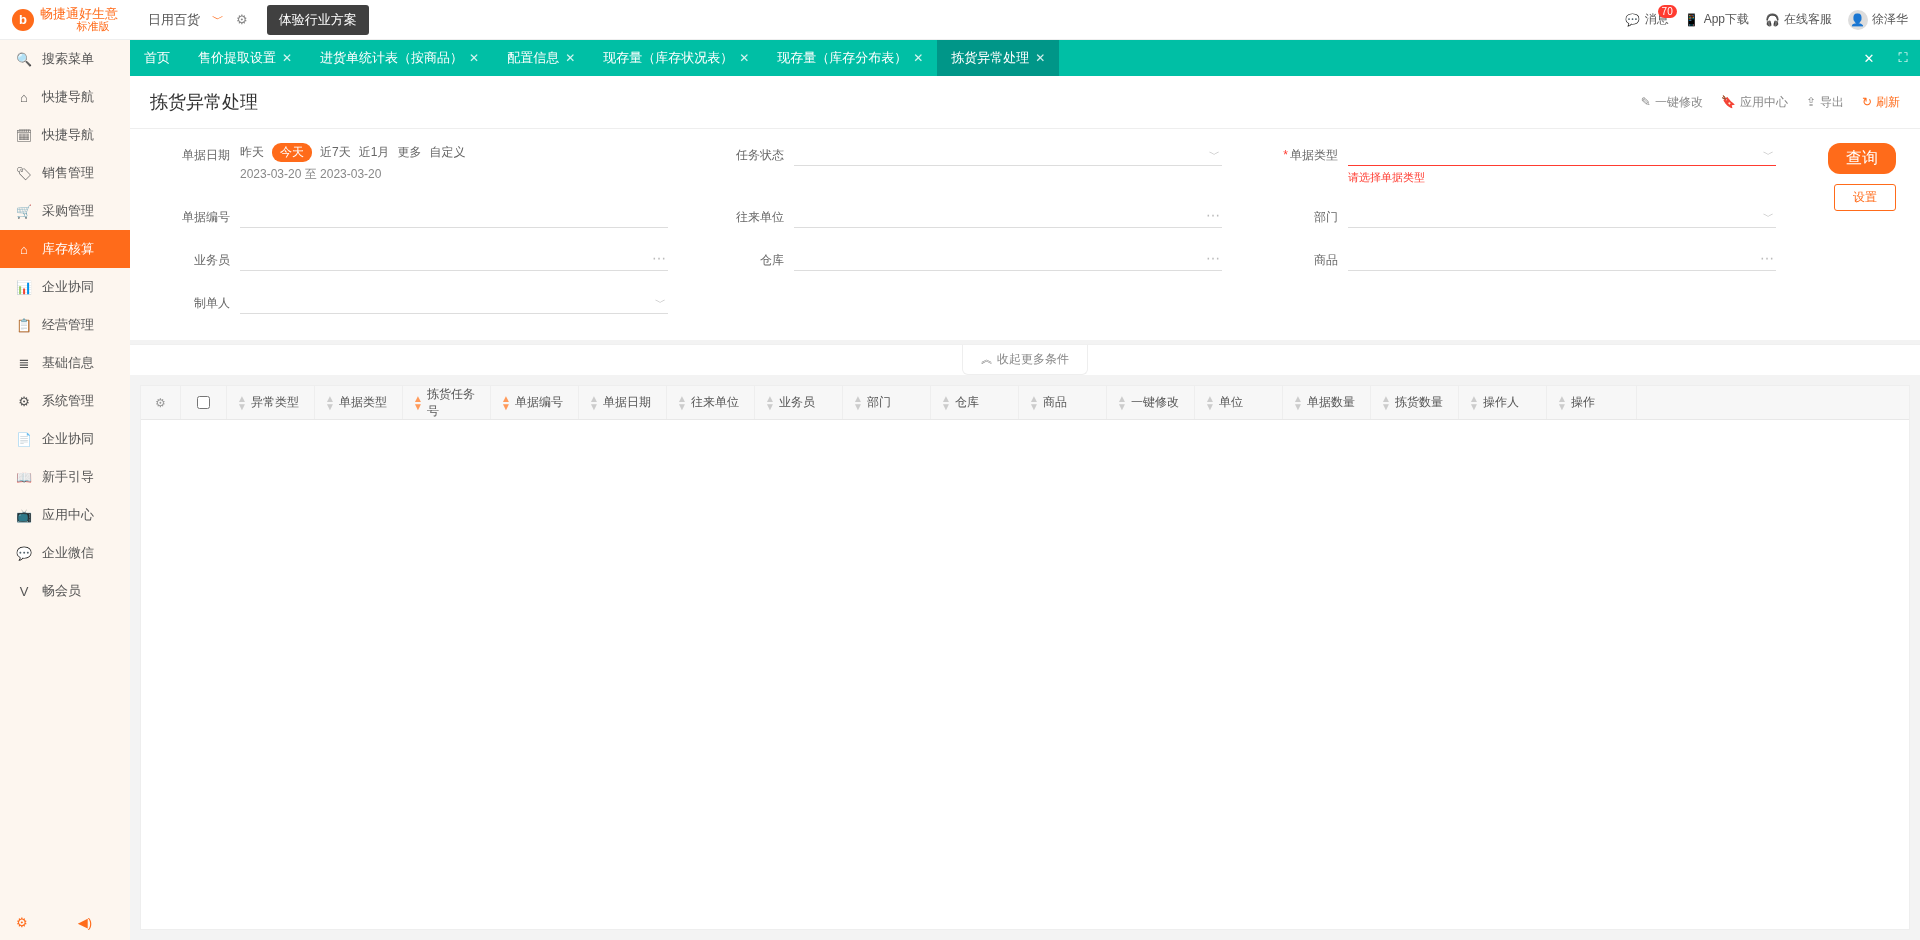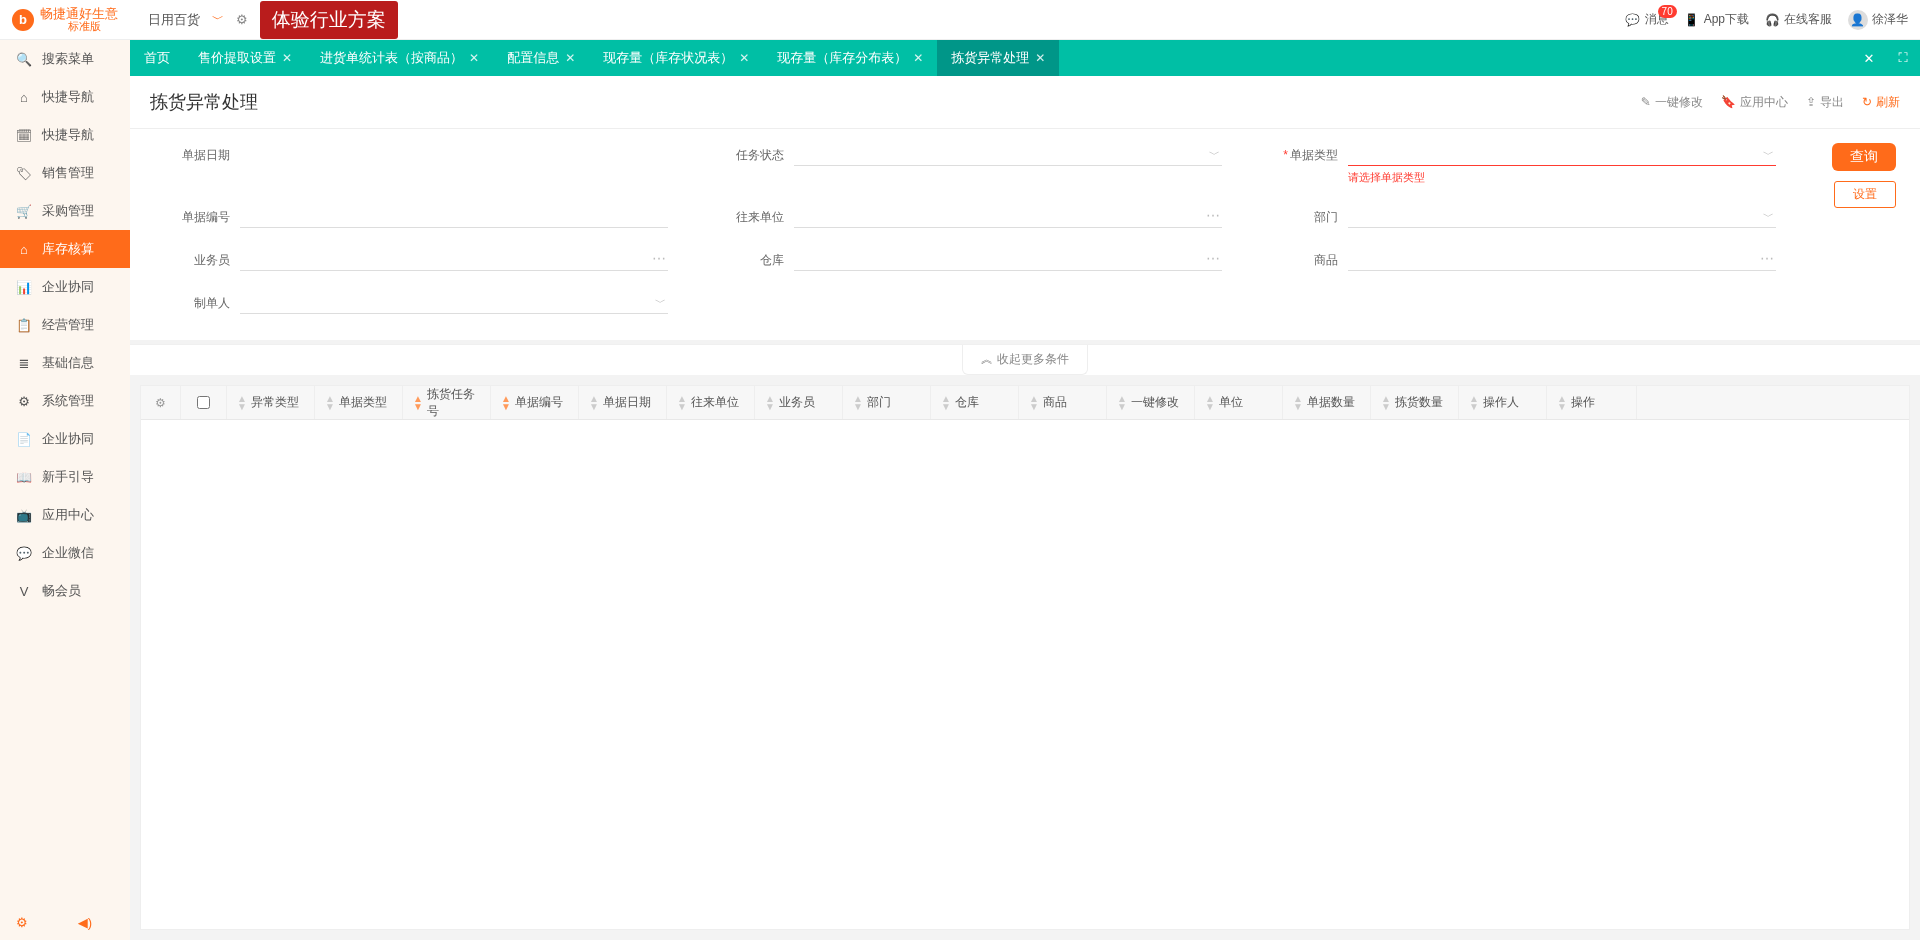--- a/index.html
+++ b/index.html
@@ -4,25 +4,25 @@
 <style>
 * { margin: 0; padding: 0; box-sizing: border-box; font-family: "Microsoft YaHei", Arial, sans-serif; }
 body { background: #f5f5f5; font-size: 13px; color: #333; overflow: hidden; }
 
 
 .top-bar { height: 40px; background: #fff; display: flex; align-items: center; padding: 0 12px; border-bottom: 1px solid #eee; }
 .logo-block { display: flex; align-items: center; width: 118px; }
 .logo-icon { width: 22px; height: 22px; border-radius: 50%; background: #ff6b1a; color: #fff; display: inline-flex; align-items: center; justify-content: center; font-weight: bold; margin-right: 6px; }
 .logo-text { color: #ff6b1a; font-size: 13px; font-weight: 500; }
 .logo-sub { color: #ff6b1a; font-size: 11px; margin-left: 28px; margin-top: -4px; }
-.logo-col { display: flex; flex-direction: column; }
+.logo-col { display: flex; flex-direction: column; align-items: center; }
 .top-select { margin-left: 18px; display: flex; align-items: center; color: #555; cursor: pointer; }
 .top-select .chev { color: #ff6b1a; margin: 0 12px; font-size: 12px; }
 .top-gear { color: #888; cursor: pointer; margin-right: 12px; }
-.cta-btn { background: #b91c1c; color: #fff; border: none; border-radius: 3px; padding: 6px 12px; cursor: pointer; font-size: 19px; }
+.cta-btn { background: #404040; color: #fff; border: none; border-radius: 3px; padding: 6px 12px; cursor: pointer; font-size: 13px; margin-left: 7px; }
 .spacer { flex: 1; }
 .top-actions { display: flex; align-items: center; gap: 16px; color: #555; }
 .top-action { display: inline-flex; align-items: center; gap: 4px; cursor: pointer; font-size: 12px; position: relative; }
 .badge { position: absolute; top: -6px; right: -8px; background: #ff3b30; color: #fff; border-radius: 8px; padding: 0 4px; font-size: 10px; line-height: 13px; }
 .avatar { width: 20px; height: 20px; border-radius: 50%; background: #ddd; display: inline-flex; align-items: center; justify-content: center; color: #888; }
 
 
 .layout { display: flex; height: calc(100vh - 40px); }
 
 
@@ -60,21 +60,21 @@
 .underline-input { width: 100%; border: none; border-bottom: 1px solid #ddd; padding: 4px 20px 4px 2px; font-size: 12px; background: transparent; outline: none; }
 .underline-input.error { border-bottom-color: #ff3b30; }
 .fctrl .chev-down { position: absolute; right: 2px; top: 4px; color: #bbb; font-size: 11px; pointer-events: none; }
 .fctrl .ellip { position: absolute; right: 2px; top: 2px; color: #bbb; font-size: 14px; cursor: pointer; }
 .err-msg { color: #ff3b30; font-size: 11px; margin-top: 4px; }
 .date-chips { display: flex; gap: 8px; align-items: center; flex-wrap: wrap; font-size: 12px; }
 .chip { color: #666; cursor: pointer; }
 .chip.active { background: #ff6b1a; color: #fff; border-radius: 9px; padding: 1px 8px; }
 .date-range { color: #888; font-size: 12px; margin-top: 4px; }
 .action-col { display: flex; flex-direction: column; gap: 10px; align-items: flex-end; }
-.btn-primary { background: #ff6b1a; color: #fff; border: none; border-radius: 6px; padding: 5px 18px; cursor: pointer; font-size: 14px; }
+.btn-primary { background: #ff6b1a; color: #fff; border: none; border-radius: 12px; padding: 5px 18px; cursor: pointer; font-size: 16px; }
 .btn-outline { background: #fff; border: 1px solid #ff6b1a; color: #ff6b1a; border-radius: 3px; padding: 4px 18px; cursor: pointer; font-size: 12px; }
 .collapse-bar { text-align: center; background: #fff; border-top: 1px solid #f0f0f0; margin-top: 4px; }
 .collapse-btn { display: inline-flex; align-items: center; gap: 4px; padding: 6px 18px; color: #888; font-size: 12px; cursor: pointer; border: 1px solid #eee; border-top: none; border-radius: 0 0 6px 6px; }
 
 
 .table-area { flex: 1; background: #fff; margin: 10px; display: flex; flex-direction: column; overflow: hidden; border: 1px solid #eee; }
 .thead { display: flex; background: #f7f7f7; border-bottom: 1px solid #e8e8e8; height: 34px; align-items: center; }
 .th { padding: 0 10px; color: #555; font-size: 12px; display: flex; align-items: center; gap: 4px; border-right: 1px solid #eee; height: 100%; flex-shrink: 0; }
 .th .sort { color: #ff9a5a; font-size: 10px; line-height: 8px; display: flex; flex-direction: column; }
 .th .sort.grey { color: #ccc; }
@@ -265,20 +265,31 @@
             <span>刷新</span>
           </span>
       </div>
     </div>
 
     <div class="filter">
       <div class="filter-grid">
 
         <div class="fset">
           <div class="flabel">单据日期</div>
+          <div class="fctrl">
+            <div class="date-chips" id="date-chips">
+                <span class="chip">昨天</span>
+                <span class="chip active">今天</span>
+                <span class="chip">近7天</span>
+                <span class="chip">近1月</span>
+                <span class="chip">更多</span>
+                <span class="chip">自定义</span>
+              </div>
+            <div class="date-range">2023-03-20 至 2023-03-20</div>
+          </div>
         </div>
         <div class="fset">
           <div class="flabel">任务状态</div>
           <div class="fctrl">
             <input class="underline-input" style="">
             <span class="chev-down">﹀</span>
           </div>
         </div>
         <div class="fset">
           <div class="flabel"><span class="req">*</span><span>单据类型</span></div>

